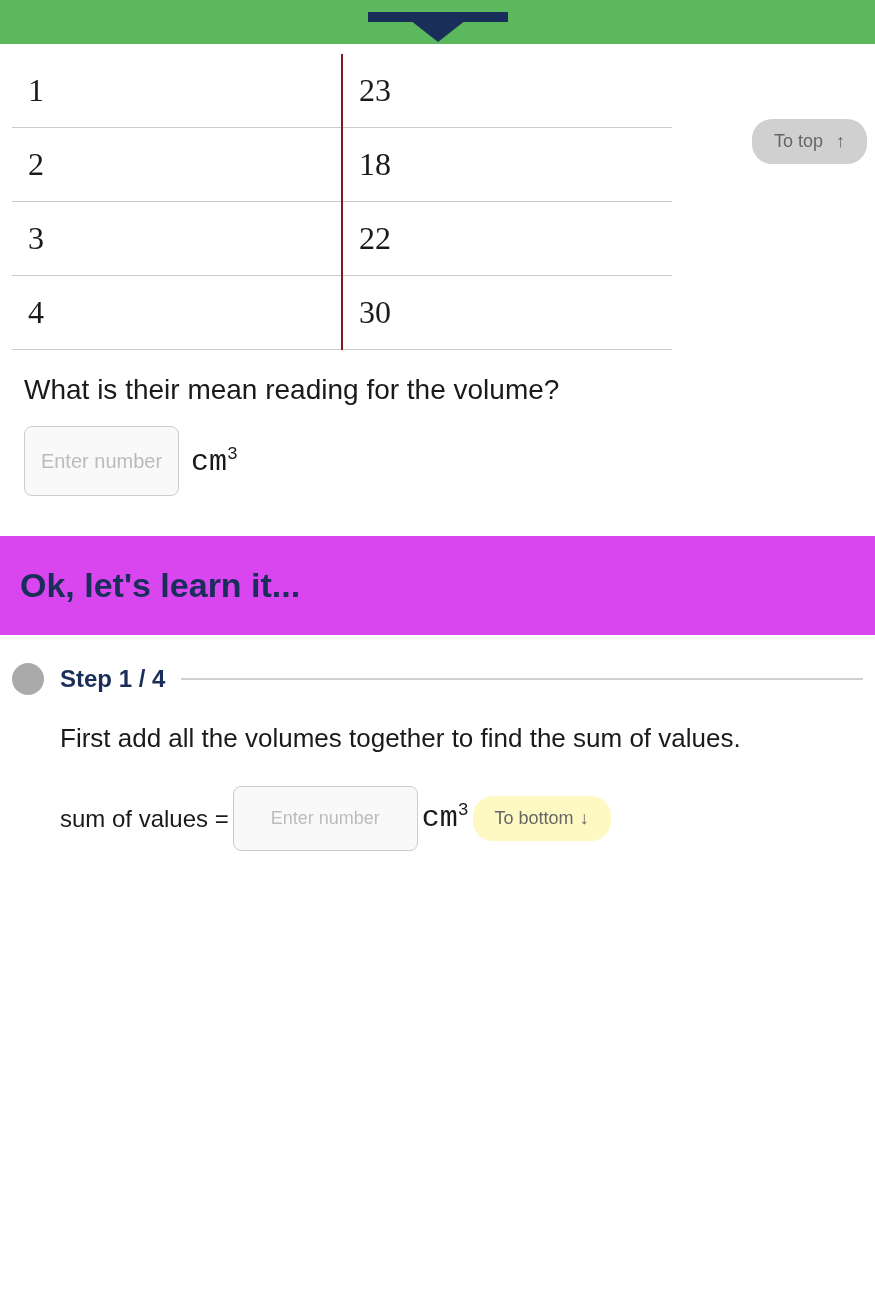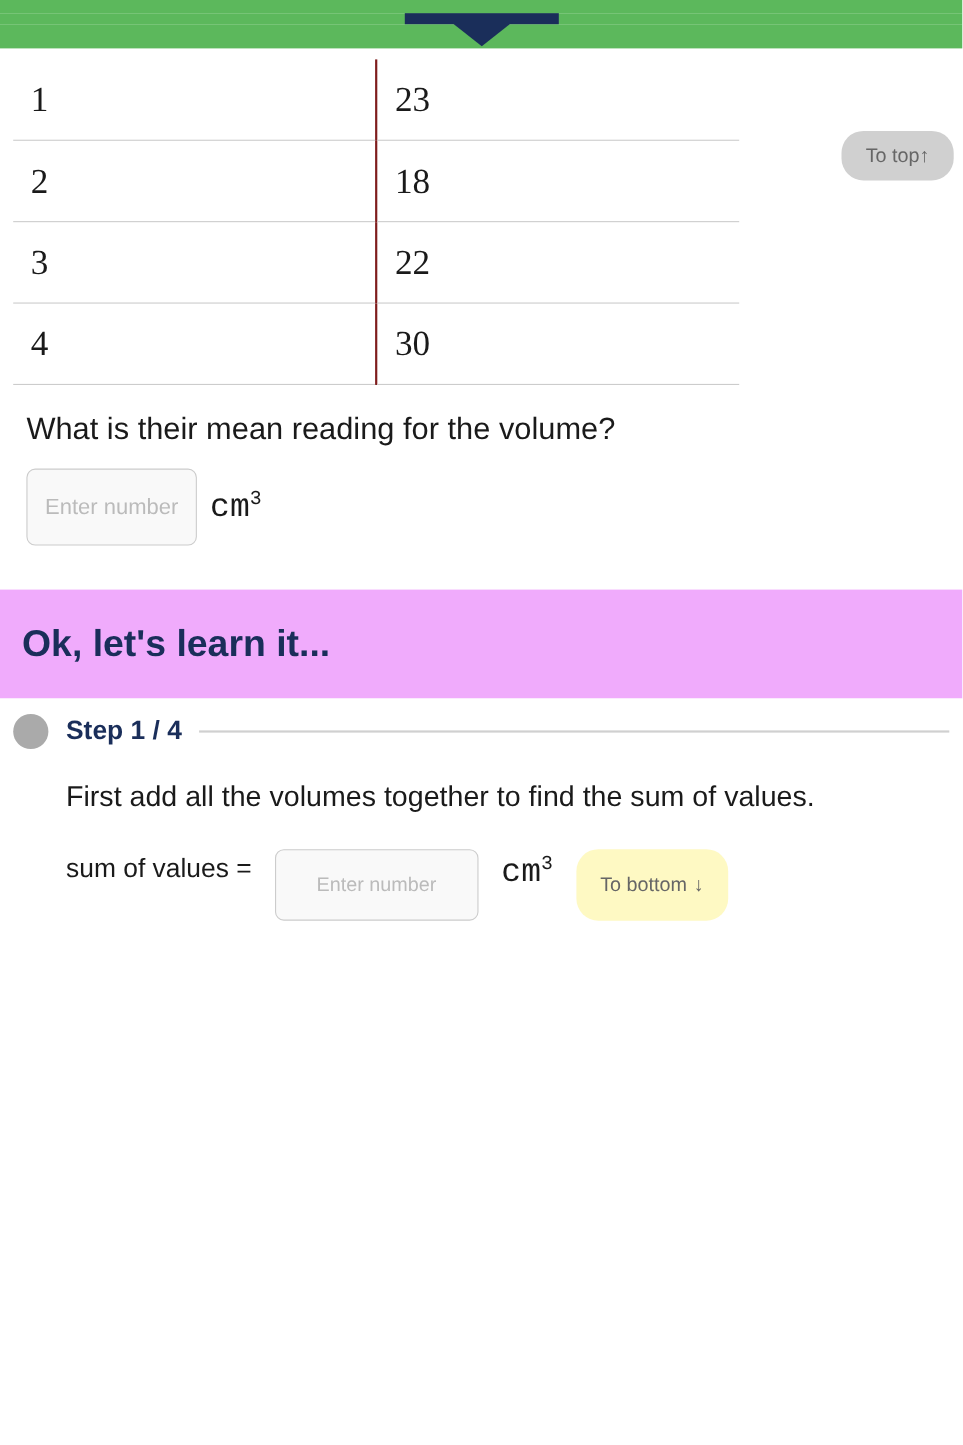--- a/index.html
+++ b/index.html
@@ -35,21 +35,21 @@
       background: #d0d0d0;
       color: #666;
       border: none;
       border-radius: 20px;
       padding: 12px 22px;
       font-size: 18px;
       font-family: sans-serif;
       cursor: pointer;
       display: flex;
       align-items: center;
-      gap: 0;
+      gap: 13px;
       white-space: nowrap;
     }
 
     .data-table {
       width: 660px;
       border-collapse: collapse;
       font-size: 32px;
       color: #1a1a1a;
     }
 
@@ -101,34 +101,34 @@
       font-size: 30px;
       color: #1a1a1a;
       font-family: Liberation Mono, monospace;
     }
 
     .unit-label sup {
       font-size: 18px;
     }
 
     .learn-banner {
-      background: #f0abfc;
+      background: #d946ef;
       padding: 30px 20px;
       margin-top: 10px;
     }
 
     .learn-banner h2 {
       font-size: 34px;
       font-weight: 900;
       color: #1a2e5a;
       font-family: sans-serif;
     }
 
     .steps-section {
-      padding: 14px 12px 20px 12px;
+      padding: 28px 12px 20px 12px;
       background: #fff;
     }
 
     .step-header {
       display: flex;
       align-items: center;
       gap: 16px;
       margin-bottom: 24px;
     }
 
@@ -160,21 +160,22 @@
       line-height: 1.5;
       font-family: sans-serif;
     }
 
     .step-content p {
       margin-bottom: 28px;
     }
 
     .sum-row {
       display: flex;
-      gap: 21px;
+      align-items: center;
+      gap: 4px;
       margin-top: 10px;
       flex-wrap: wrap;
     }
 
     .sum-label {
       font-size: 24px;
       color: #1a1a1a;
       font-family: sans-serif;
     }
 

